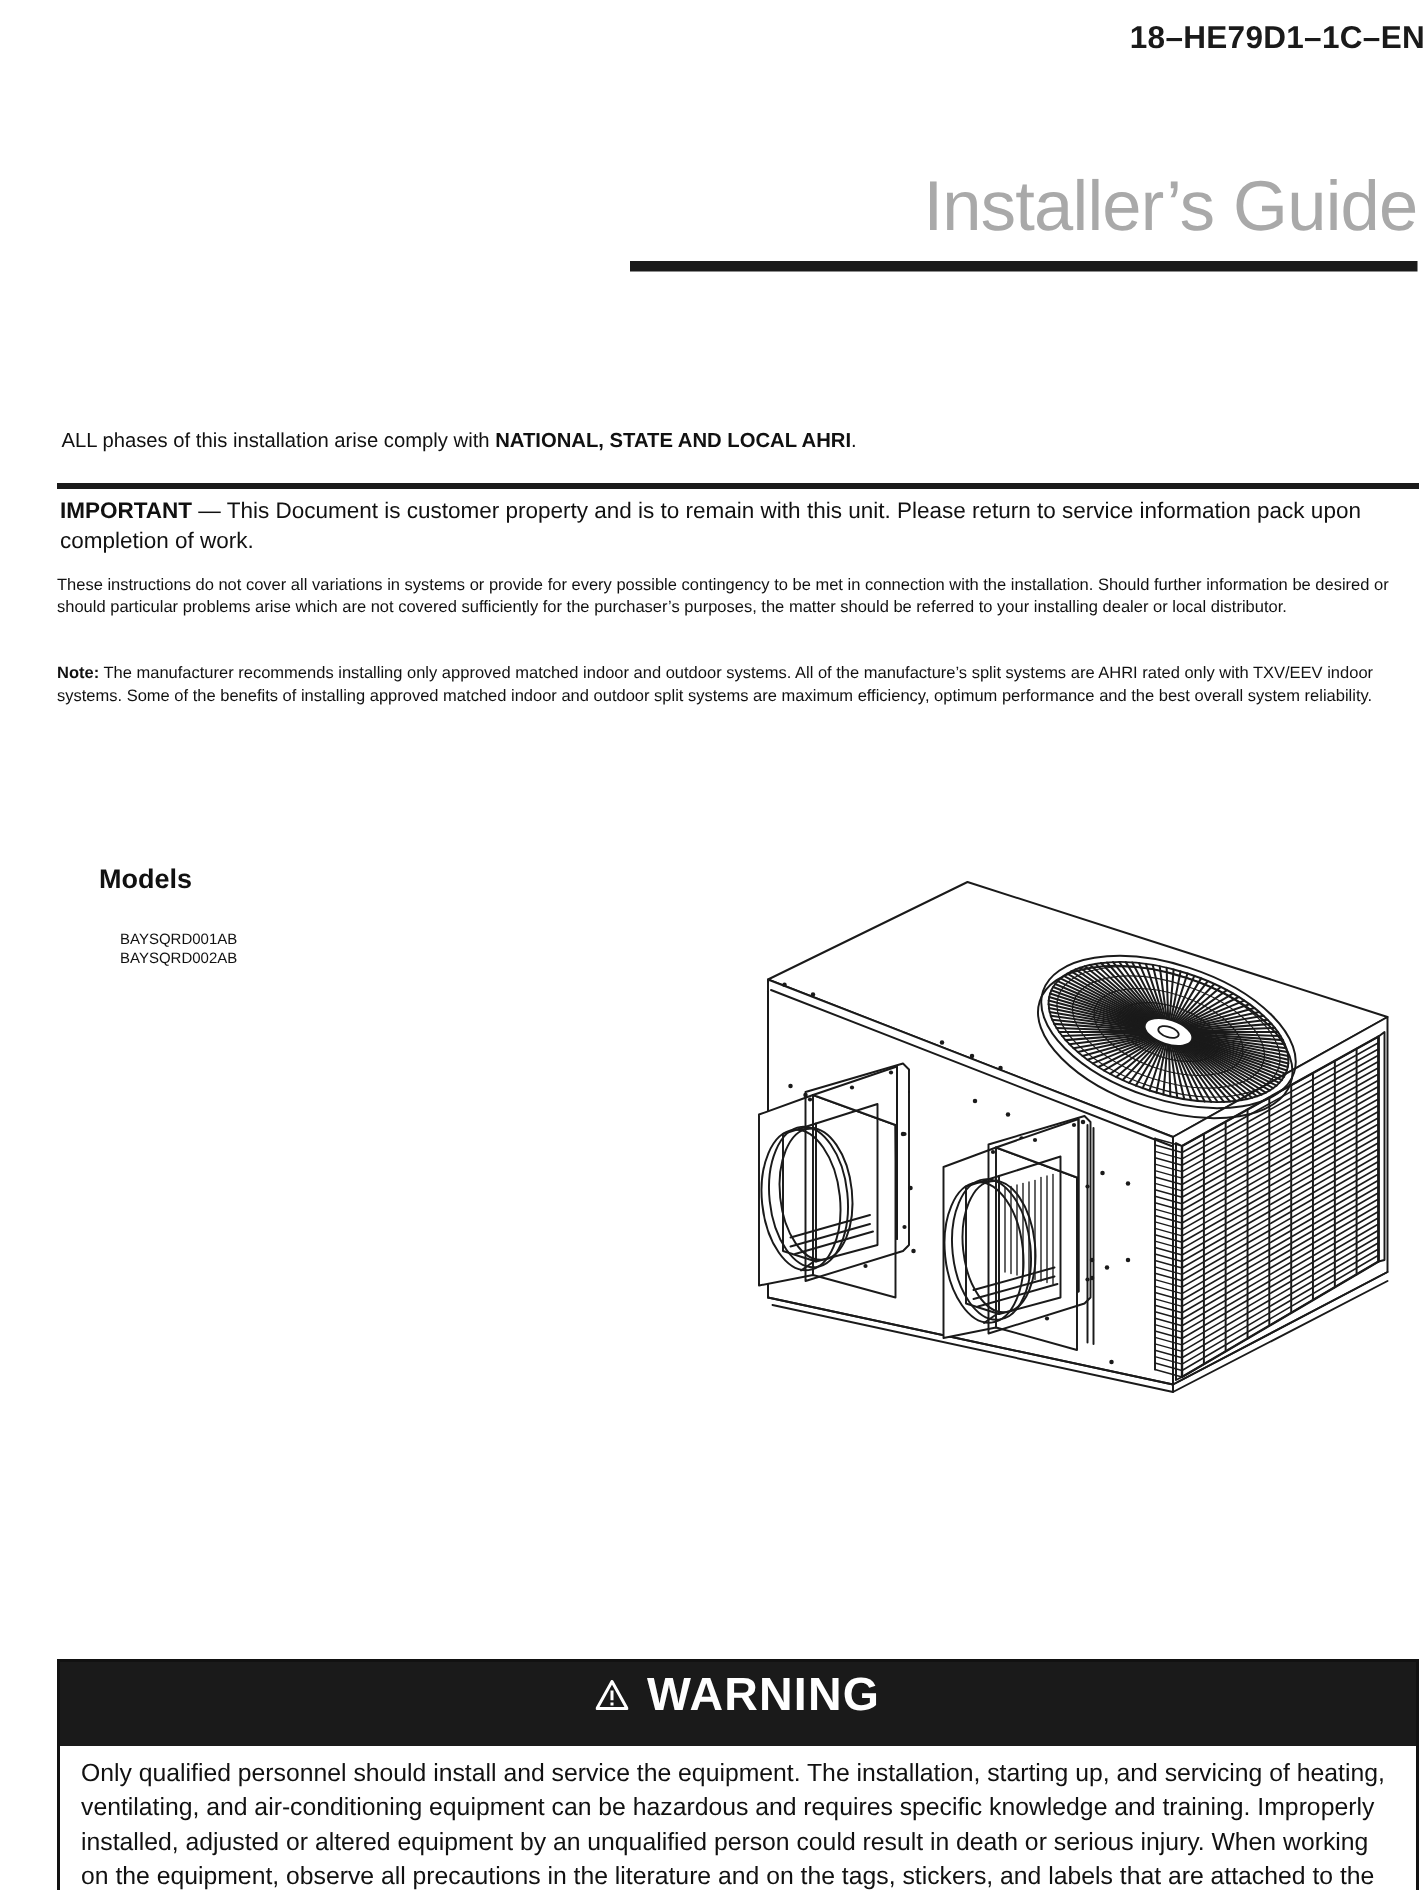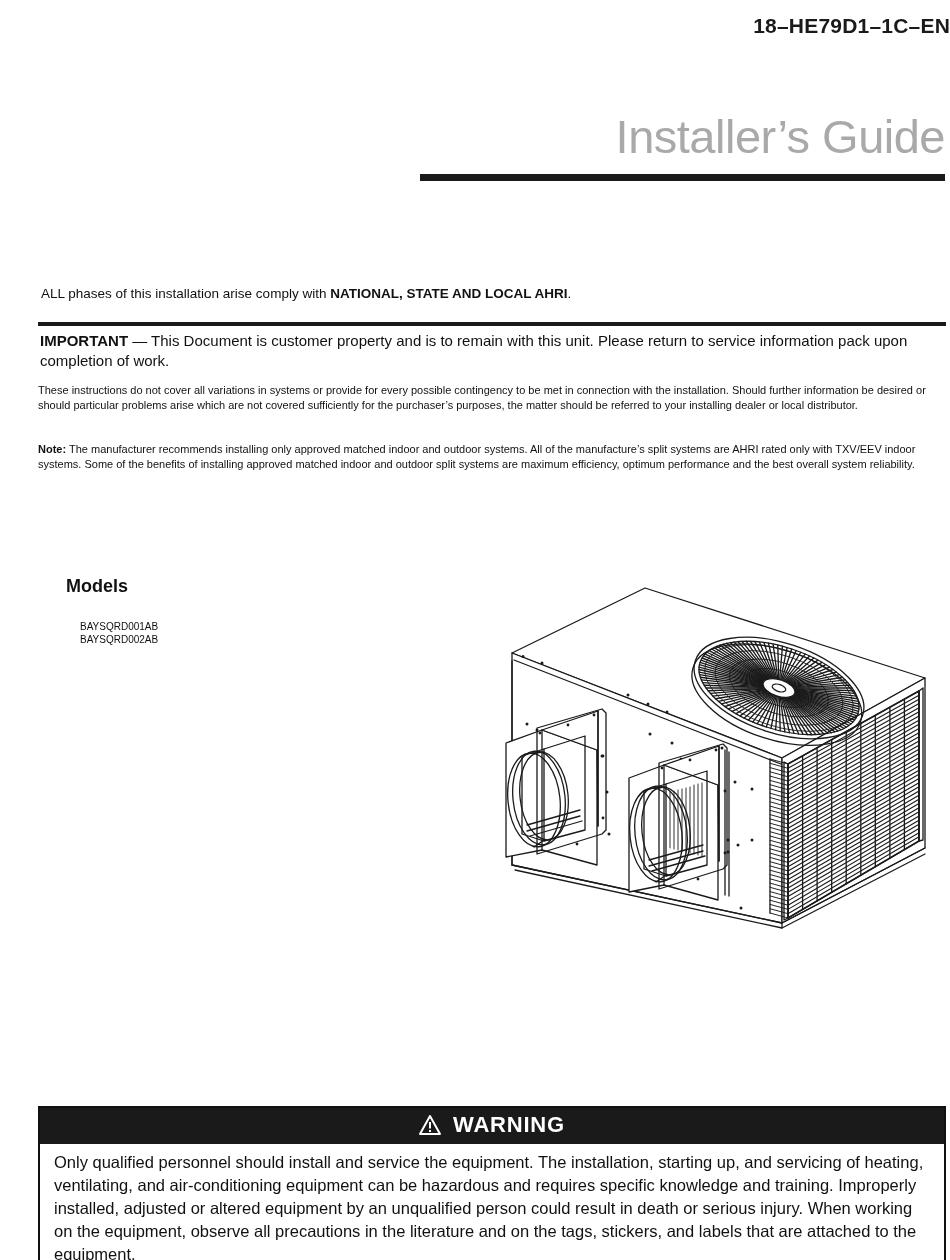--- a/index.html
+++ b/index.html
@@ -130,24 +130,24 @@
     left: 38px;
     top: 1106px;
     width: 908px;
     border: 2px solid #111111;
     box-sizing: border-box;
   }
   .warning-header {
     background: #1a1a1a;
     color: #ffffff;
     text-align: center;
-    font-size: 22px;
+    font-size: 31px;
     font-weight: bold;
     letter-spacing: 0.8px;
-    padding: 4px 0 6px 0;
+    padding: 4px 0 16px 0;
     display: flex;
     align-items: center;
     justify-content: center;
     gap: 12px;
   }
   .warn-tri { display: inline-block; line-height: 0; }
   .warning-body {
     background: #ffffff;
     padding: 7px 11px 9px 14px;
     font-size: 16.5px;

